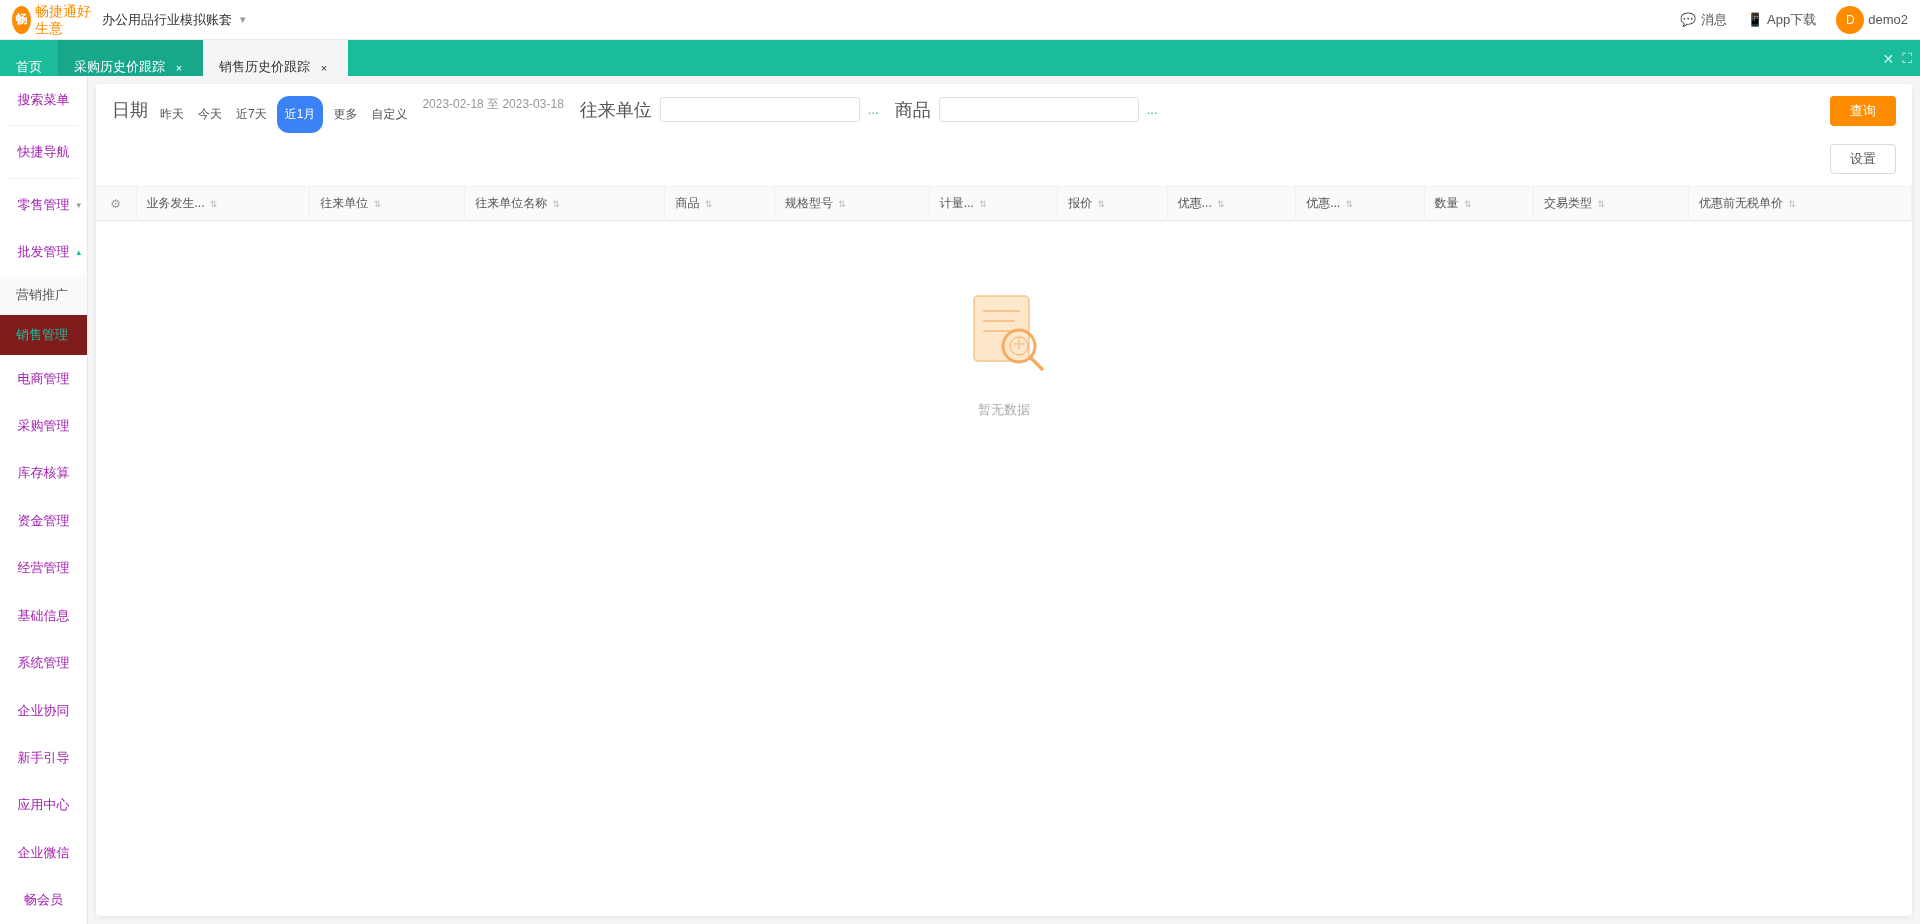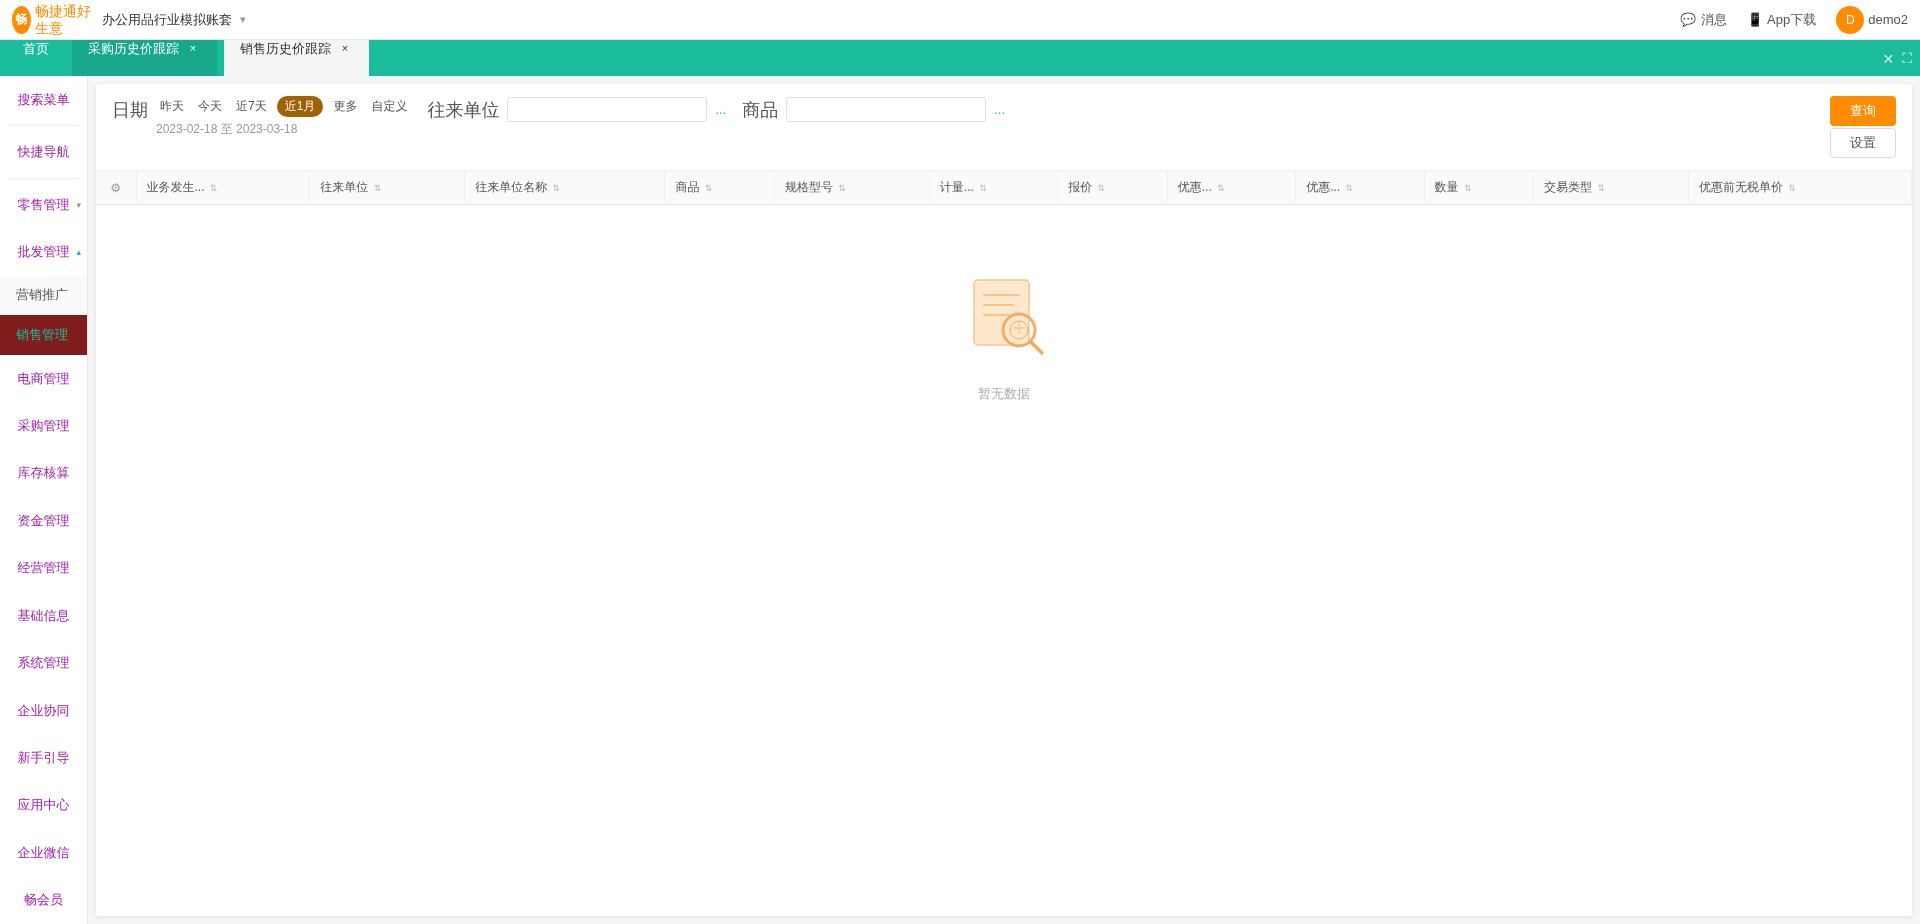--- a/index.html
+++ b/index.html
@@ -83,27 +83,26 @@
     
     .tab-bar {
       height: 36px;
       background: #1abc9c;
       display: flex;
       align-items: stretch;
       position: relative;
     }
     .tab-item {
       display: flex;
-      align-items: flex-start;
+      align-items: flex-end;
       padding: 0 16px;
       font-size: 13px;
       cursor: pointer;
       position: relative;
       gap: 6px;
-      margin-left: 7px;
     }
     .tab-item.home {
       color: #fff;
       background: transparent;
     }
     .tab-item.regular {
       color: #fff;
       background: rgba(0,0,0,0.1);
     }
     .tab-item.active {
@@ -266,40 +265,40 @@
       gap: 8px;
     }
     .filter-label {
       font-size: 18px;
       color: #555;
       padding-top: 2px;
       white-space: nowrap;
     }
     .date-filter-options {
       display: flex;
-      flex-direction: column;
-      gap: 4px;
+      flex-direction: row;
+      gap: 11px;
     }
     .date-btns {
       display: flex;
       align-items: center;
       gap: 6px;
       flex-wrap: wrap;
     }
     .date-btn {
       font-size: 12px;
       color: #555;
       cursor: pointer;
       padding: 2px 4px;
       border-radius: 3px;
     }
     .date-btn.active {
-      background: #a16207;
+      background: #3b82f6;
       color: #fff;
-      padding: 2px 8px;
+      padding: 10px 8px;
       border-radius: 12px;
     }
     .date-range-text {
       font-size: 12px;
       color: #999;
     }
     .filter-input-group {
       display: flex;
       align-items: center;
       gap: 8px;
@@ -332,21 +331,21 @@
       color: #555;
       border: 1px solid #d9d9d9;
       border-radius: 4px;
       padding: 5px 16px;
       font-size: 13px;
       cursor: pointer;
     }
     .filter-actions {
       display: flex;
       flex-direction: column;
-      gap: 2px;
+      gap: 18px;
       margin-left: auto;
     }
 
     
     .table-wrapper {
       flex: 1;
       overflow: auto;
     }
     table {
       width: 100%;

